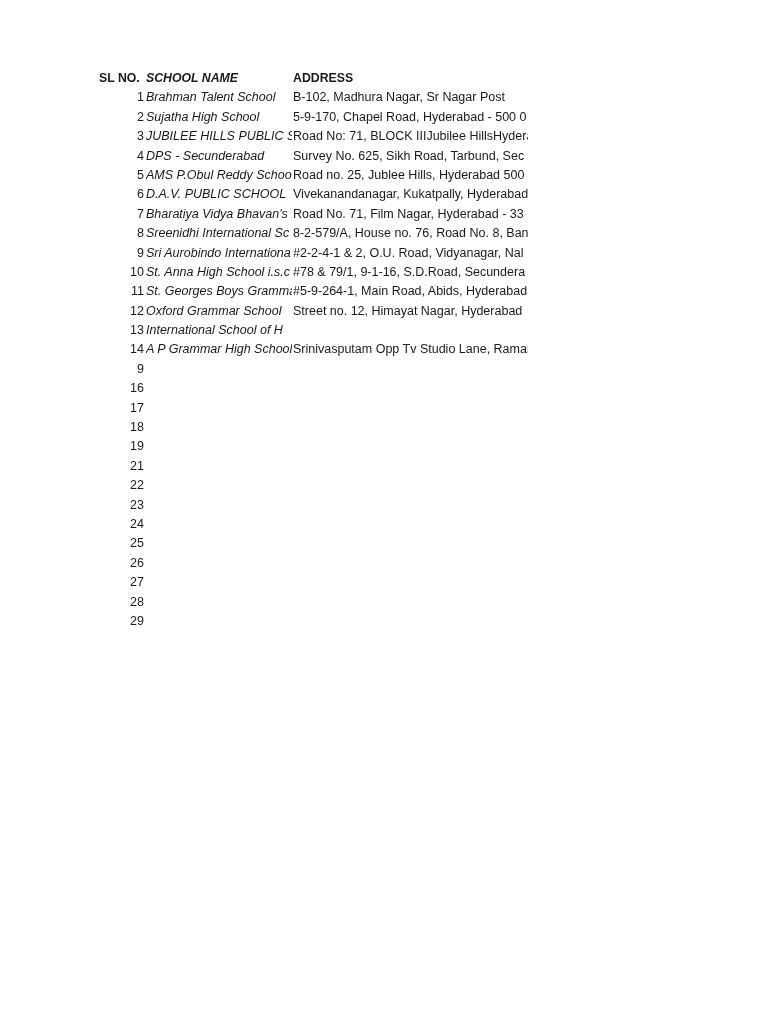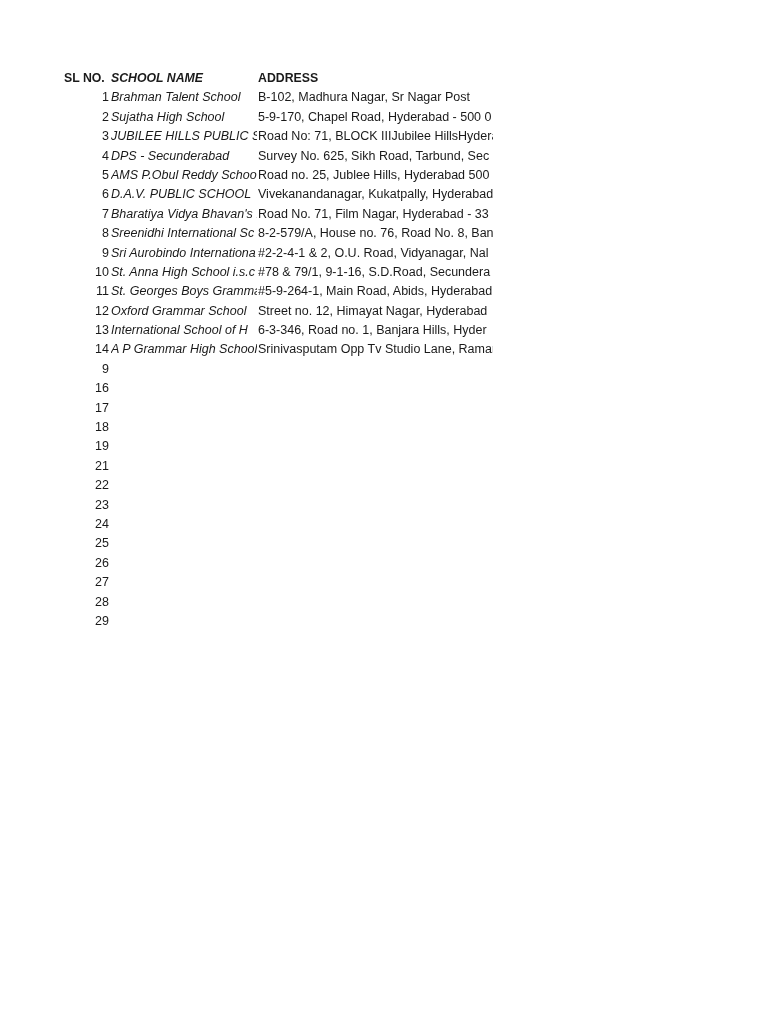--- a/index.html
+++ b/index.html
@@ -13,20 +13,21 @@
       position: relative;
       overflow: hidden;
       font-family: "Liberation Sans", sans-serif;
       color: #1a1a1a;
     }
     .sheet {
       position: absolute;
       left: 0;
       top: 69px;
       width: 695px;
+      padding-left: 35px;
     }
     .row {
       position: relative;
       height: 19.4px;
       line-height: 19.4px;
       font-size: 12.5px;
       white-space: nowrap;
     }
     .cell {
       position: absolute;
@@ -131,21 +132,20 @@
         <span class="cell c-addr">#5-9-264-1, Main Road, Abids, Hyderabad</span>
       </div>
       <div class="row">
         <span class="cell c-sl-num">12</span>
         <span class="cell c-name">Oxford Grammar School</span>
         <span class="cell c-addr">Street no. 12, Himayat Nagar, Hyderabad</span>
       </div>
       <div class="row">
         <span class="cell c-sl-num">13</span>
         <span class="cell c-name">International School of H</span>
-        <span class="cell c-addr">6-3-346, Road no. 1, Banjara Hills, Hyder</span>
       </div>
       <div class="row">
         <span class="cell c-sl-num">14</span>
         <span class="cell c-name">A P Grammar High School</span>
         <span class="cell c-addr">Srinivasputam Opp Tv Studio Lane, Ramar</span>
       </div>
       <div class="row">
         <span class="cell c-sl-num">9</span>
         <span class="cell c-name"></span>
         <span class="cell c-addr"></span>

